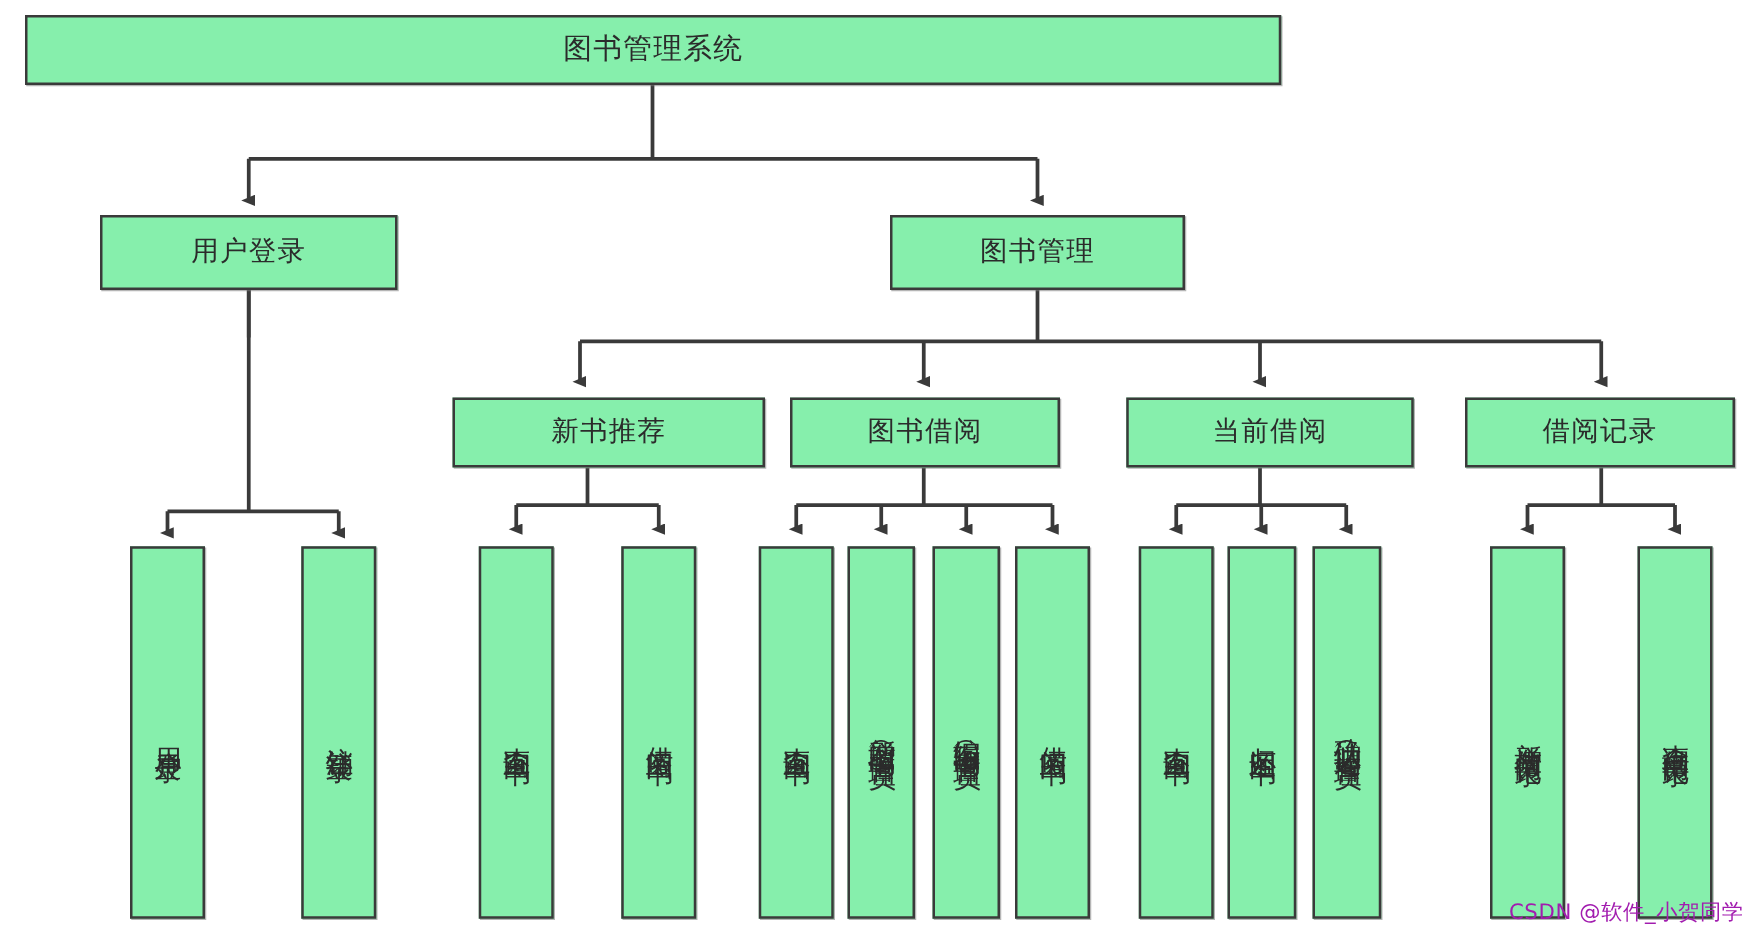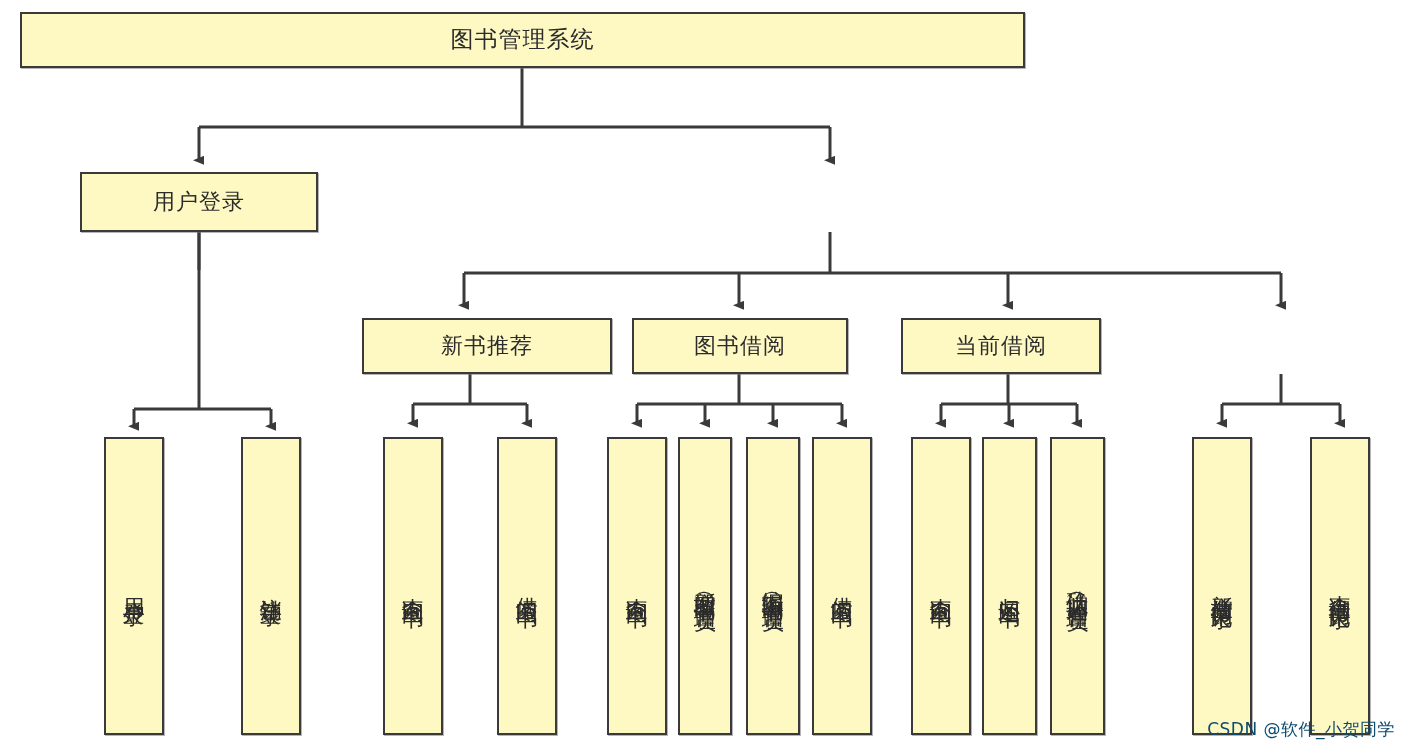--- a/index.html
+++ b/index.html
@@ -23,21 +23,21 @@
     left: 0;
     top: 0;
     width: 1405px;
     height: 747px;
     pointer-events: none;
   }
   .node {
     position: absolute;
     box-sizing: border-box;
     border: 2px solid #3a3a3a;
-    background: #fef9c3;
+    background: #86efac;
     display: flex;
     align-items: center;
     justify-content: center;
     color: #2b2b2b;
     text-align: center;
     box-shadow: 1px 1px 0 rgba(120,120,120,0.55);
   }
   .node-h {
     font-size: 22px;
     letter-spacing: 1px;
@@ -59,21 +59,21 @@
   .node-v .vtext {
     writing-mode: vertical-rl;
     text-orientation: upright;
     white-space: nowrap;
   }
   #watermark {
     position: absolute;
     right: 10px;
     bottom: 6px;
     font-size: 17px;
-    color: #0c4a6e;
+    color: #a21caf;
     letter-spacing: 0.5px;
     white-space: nowrap;
     font-family: "DejaVu Sans", "Liberation Sans", sans-serif;
     text-align: right;
   }
 </style>
 </head>
 <body>
 
 <div id="canvas">
@@ -131,33 +131,39 @@
   </svg>
 
   <div class="node node-h node-root" style="left:20px; top:12px; width:1005px; height:56px;">
     <span>图书管理系统</span>
   </div>
 
   <div class="node node-h" style="left:80px; top:172px; width:238px; height:60px;">
     <span>用户登录</span>
   </div>
 
+  <div class="node node-h" style="left:712px; top:172px; width:236px; height:60px;">
+    <span>图书管理</span>
+  </div>
 
   <div class="node node-h" style="left:362px; top:318px; width:250px; height:56px;">
     <span>新书推荐</span>
   </div>
 
   <div class="node node-h" style="left:632px; top:318px; width:216px; height:56px;justify-content:center;">
     <span>图书借阅</span>
   </div>
 
-  <div class="node node-h" style="left:901px; top:318px; width:200px; height:56px;">
+  <div class="node node-h" style="left:901px; top:318px; width:230px; height:56px;">
     <span>当前借阅</span>
   </div>
 
+  <div class="node node-h" style="left:1172px; top:318px; width:216px; height:56px;">
+    <span>借阅记录</span>
+  </div>
 
   <div class="node node-v" style="left:104px; top:437px; width:60px; height:298px;">
     <span class="vtext">用户登录</span>
   </div>
 
   <div class="node node-v" style="left:241px; top:437px; width:60px; height:298px;">
     <span class="vtext">注销登录</span>
   </div>
 
   <div class="node node-v" style="left:383px; top:437px; width:60px; height:298px;">

